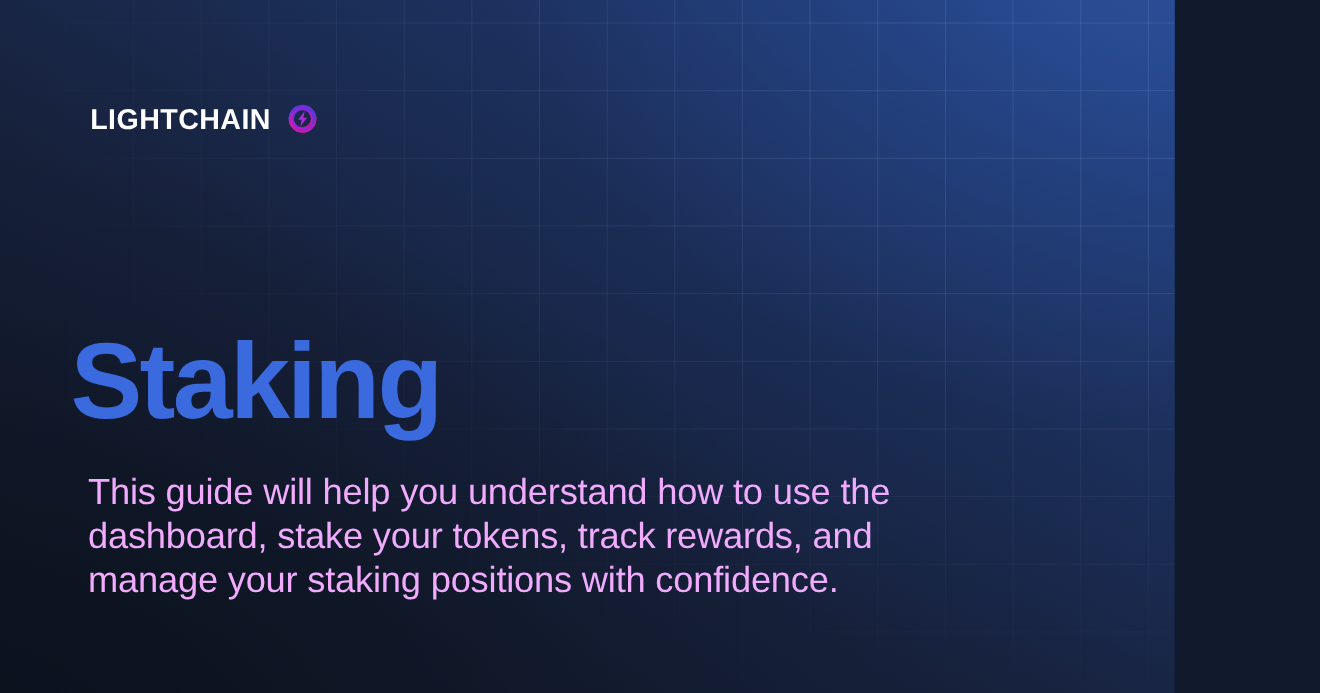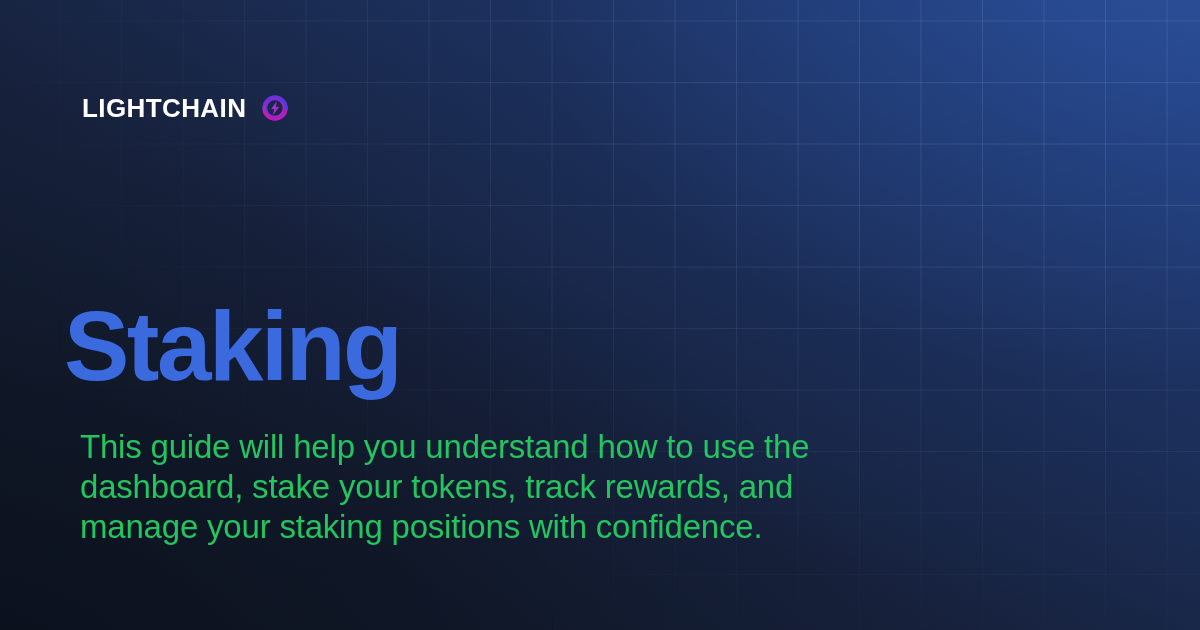--- a/index.html
+++ b/index.html
@@ -5,21 +5,21 @@
   * { margin:0; padding:0; box-sizing:border-box; }
   html, body { width:1200px; height:630px; overflow:hidden; }
   body {
     background:#111a2c;
     font-family:"Liberation Sans", sans-serif;
     -webkit-font-smoothing:antialiased;
   }
 
   .canvas {
     position:relative;
-    width:1200px;
+    width:1068px;
     height:630px;
     overflow:hidden;
     background:#111a2c;
     text-decoration:underline;
   }
 
   
   .bg-base {
     position:absolute; inset:0;
     background:linear-gradient(
@@ -115,21 +115,21 @@
   
   .subcopy {
     position:absolute;
     left:80px; top:427px;
     width:800px;
     font-family:"Liberation Sans", sans-serif;
     font-size:33px;
     font-weight:normal;
     line-height:40px;
     letter-spacing:-0.2px;
-    color:#22c55e;
+    color:#f0abfc;
   }
 </style>
 </head>
 <body>
 
 <div class="canvas">
 
   <div class="bg-base"></div>
   <div class="bg-glow"></div>
   <div class="bg-shade"></div>

